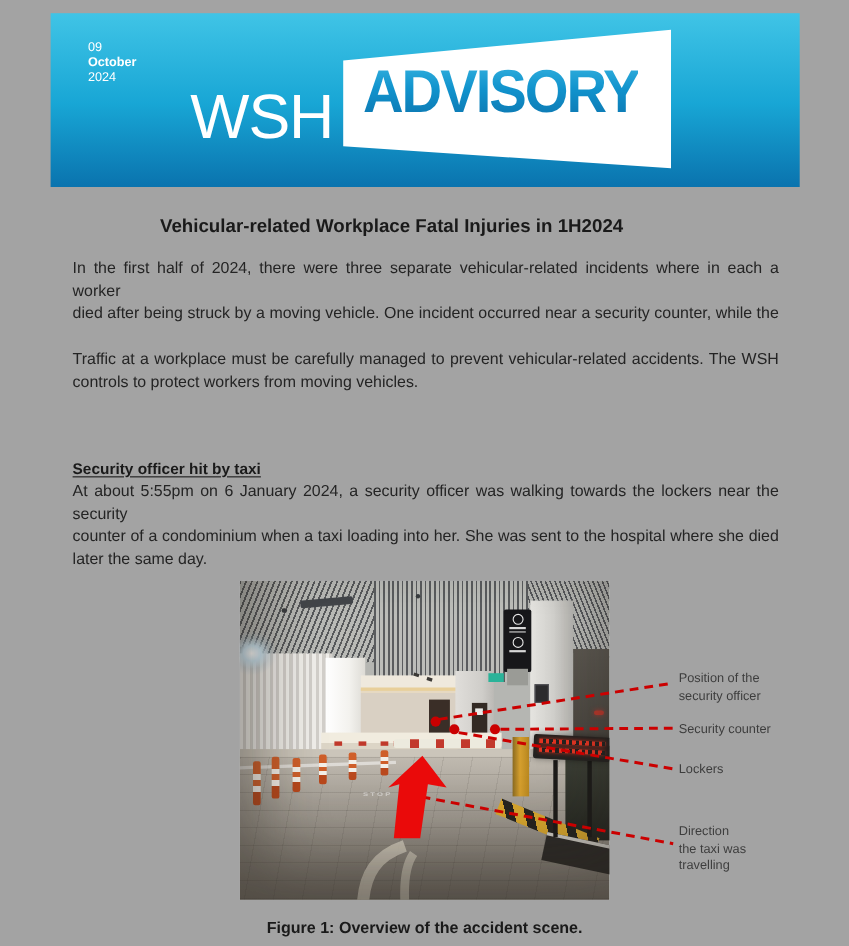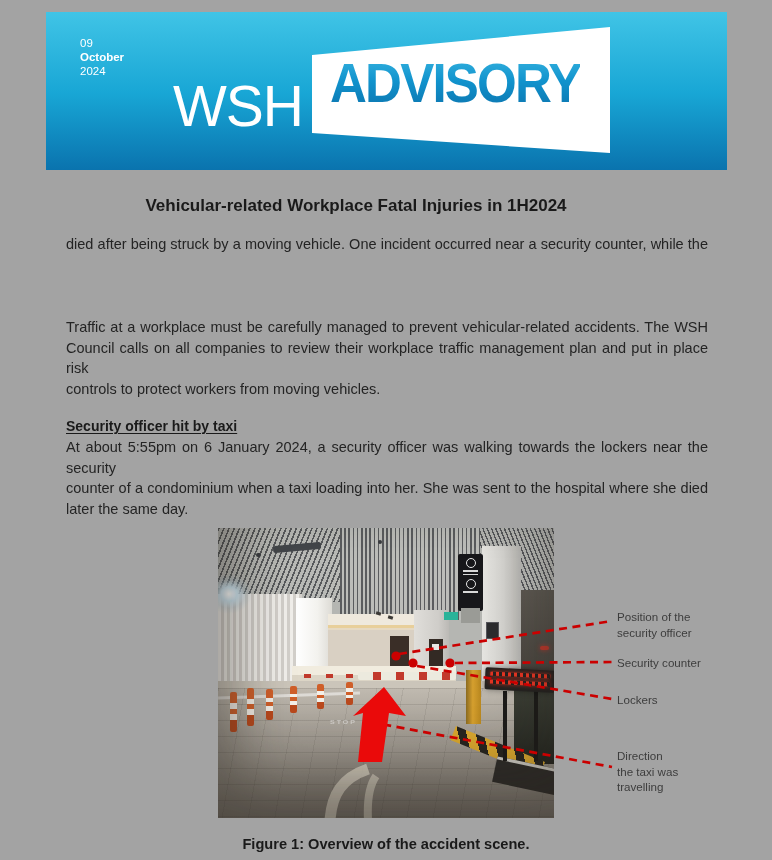--- a/index.html
+++ b/index.html
@@ -146,26 +146,26 @@
     <svg class="logo-flag-svg" viewBox="0 0 681 158">
       <polygon points="266,43 564,15 564,141 266,121" fill="#ffffff"></polygon>
     </svg>
     <div class="logo-wsh">WSH</div>
     <div class="logo-advisory">ADVISORY</div>
   </header>
 
   <h1 class="title">Vehicular-related Workplace Fatal Injuries in 1H2024</h1>
 
   <div class="para p1">
+    <div class="jline">In the first half of 2024, there were three separate vehicular-related incidents where in each a worker</div>
     <div class="jline">died after being struck by a moving vehicle. One incident occurred near a security counter, while the</div>
   </div>
 
   <div class="para p2">
     <div class="jline">Traffic at a workplace must be carefully managed to prevent vehicular-related accidents. The WSH</div>
-    <div class="jline">Council calls on all companies to review their workplace traffic management plan and put in place risk</div>
     <div class="lline">controls to protect workers from moving vehicles.</div>
   </div>
 
   <h2 class="section-heading">Security officer hit by taxi</h2>
 
   <div class="para p3">
     <div class="jline">At about 5:55pm on 6 January 2024, a security officer was walking towards the lockers near the security</div>
     <div class="jline">counter of a condominium when a taxi loading into her. She was sent to the hospital where she died</div>
     <div class="lline">later the same day.</div>
   </div>

